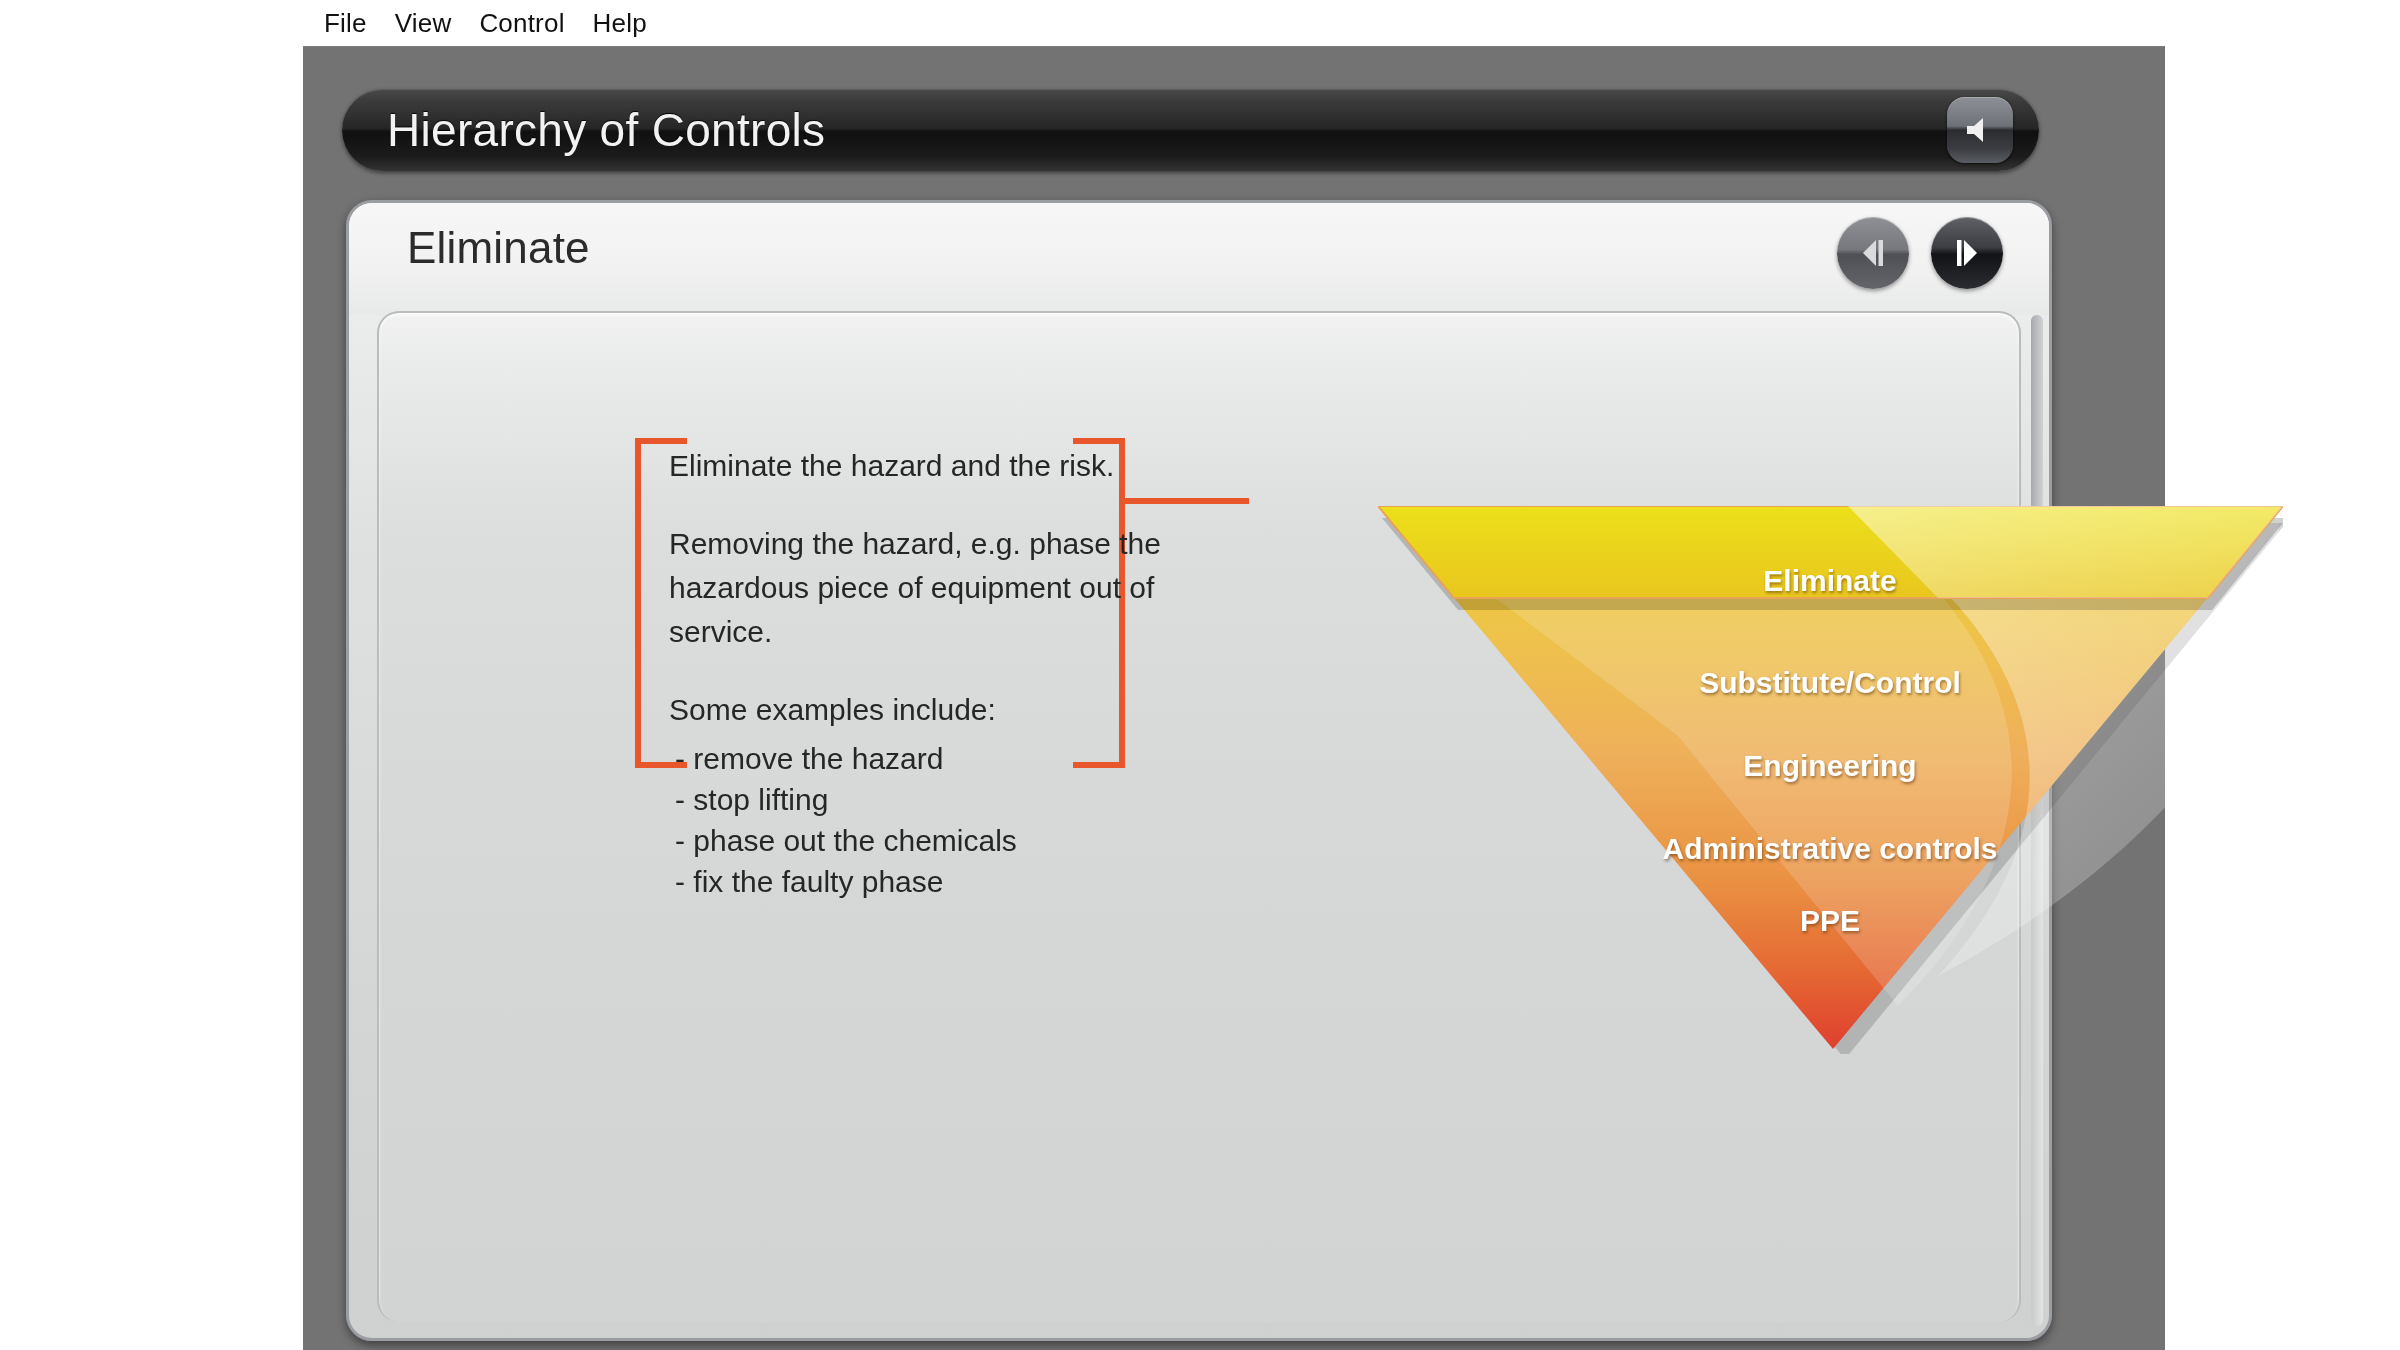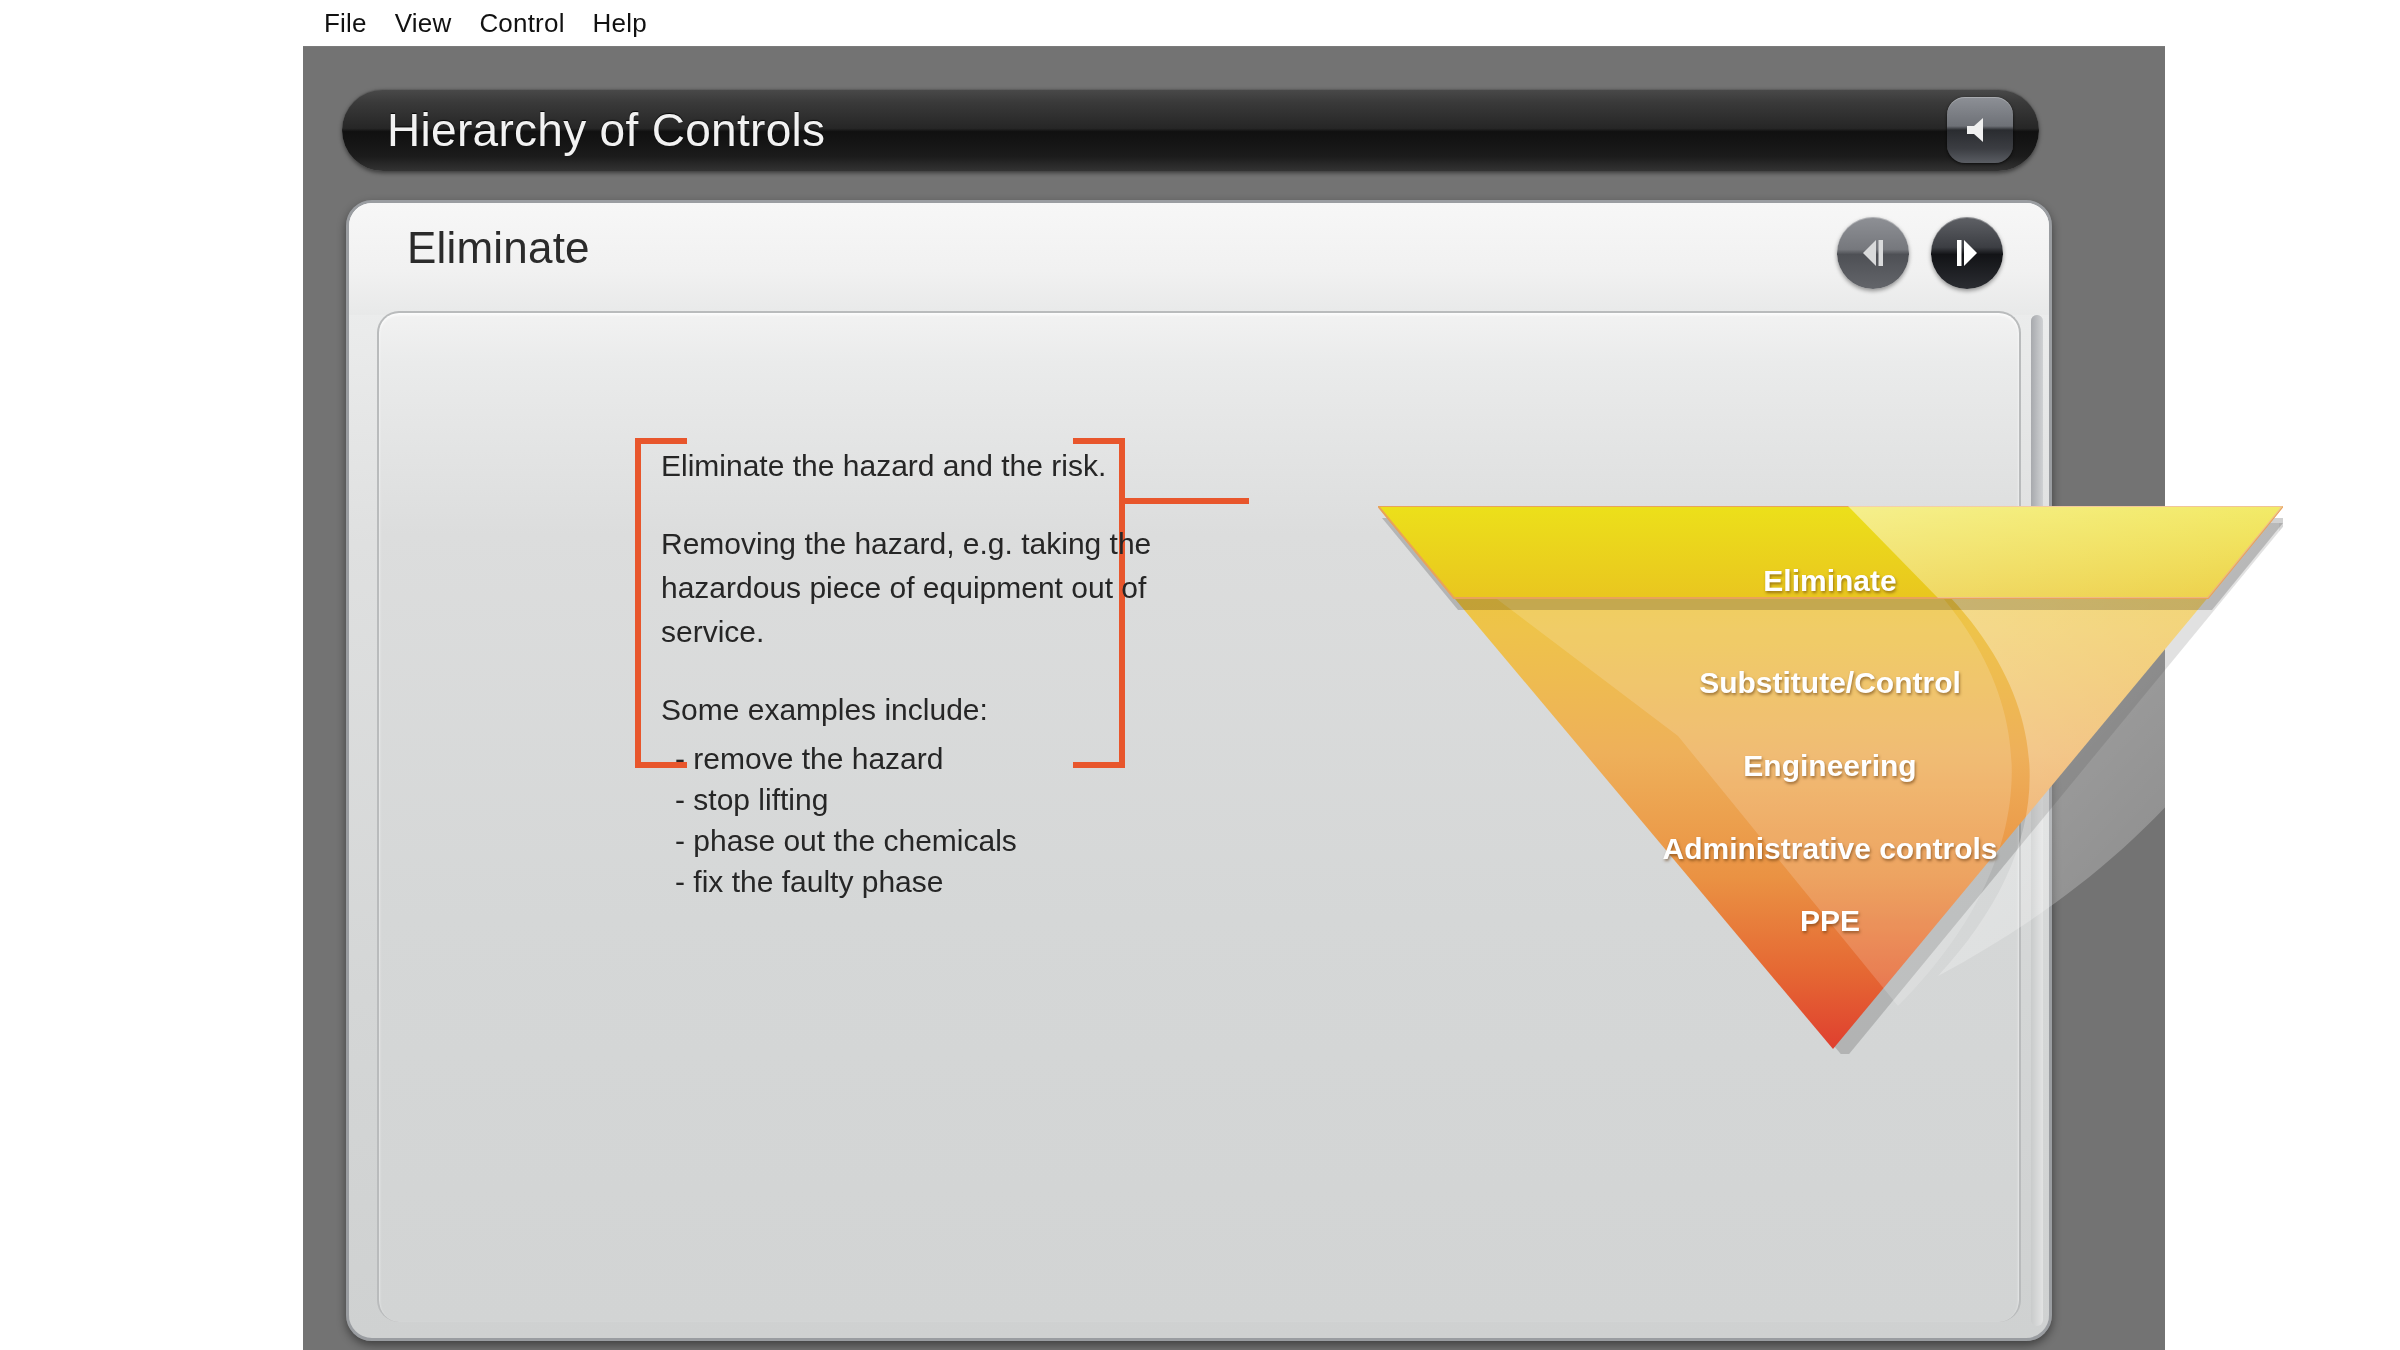--- a/index.html
+++ b/index.html
@@ -62,21 +62,21 @@
            box-shadow:inset 0 2px 3px rgba(255,255,255,.85);}
 
   
   .scrolltrack{position:absolute;right:6px;top:112px;width:12px;bottom:12px;
                background:linear-gradient(to right,#c9cbcb,#e2e3e3);border-radius:6px;}
   .scrollthumb{position:absolute;left:0;top:0;width:12px;height:200px;
                background:linear-gradient(to right,#a7a9ad,#cfd1d3);border-radius:6px;}
 
   
   .textblock{position:absolute;left:358px;top:398px;width:540px;}
-  .tb-para{font-size:30px;line-height:44px;color:#262626;margin:0 0 34px 0;}
+  .tb-para{font-size:30px;line-height:44px;color:#262626;margin:0 0 34px 8px;}
   .tb-para:last-child{margin-bottom:0;}
   .tb-list{list-style:none;margin:0;padding:0;}
   .tb-list li{font-size:30px;line-height:41px;color:#262626;padding-left:14px;}
 
   .brk{position:absolute;border-color:#e8562c;border-style:solid;}
   .brk-left{left:332px;top:392px;width:46px;height:318px;
             border-width:6px 0 6px 6px;}
   .brk-right{left:770px;top:392px;width:46px;height:318px;
              border-width:6px 6px 6px 0;}
   .connector{position:absolute;left:816px;top:452px;width:130px;height:6px;
@@ -140,21 +140,21 @@
         <div class="scrollthumb"></div>
       </div>
     </div>
 
     <div class="brk brk-left"></div>
     <div class="brk brk-right"></div>
     <div class="connector"></div>
 
     <div class="textblock">
       <p class="tb-para">Eliminate the hazard and the risk.</p>
-      <p class="tb-para">Removing the hazard, e.g. taking the hazardous piece of equipment out of service.</p>
+      <p class="tb-para">Removing the hazard, e.g. phase the hazardous piece of equipment out of service.</p>
       <p class="tb-para" style="margin-bottom:6px;">Some examples include:</p>
       <ul class="tb-list">
         <li>- remove the hazard</li>
         <li>- stop lifting</li>
         <li>- phase out the chemicals</li>
         <li>- fix the faulty phase</li>
       </ul>
     </div>
 
     <div class="pyramid">

